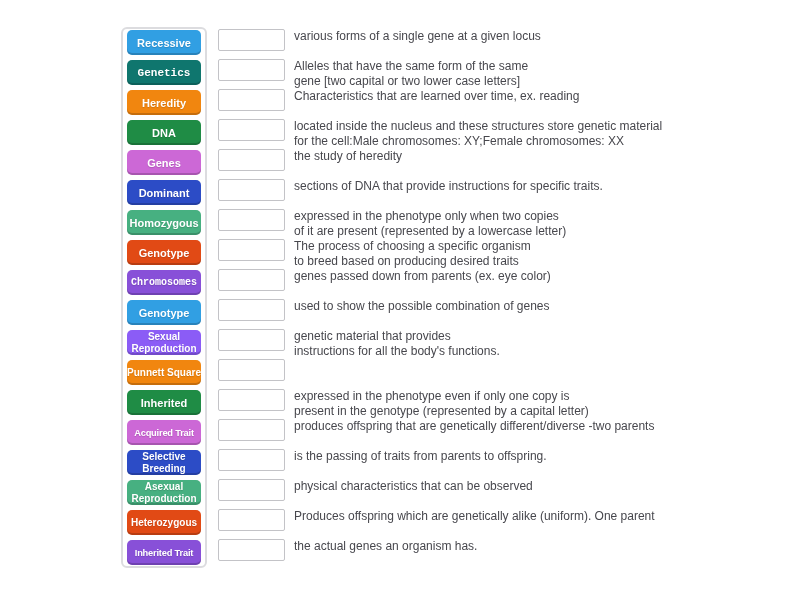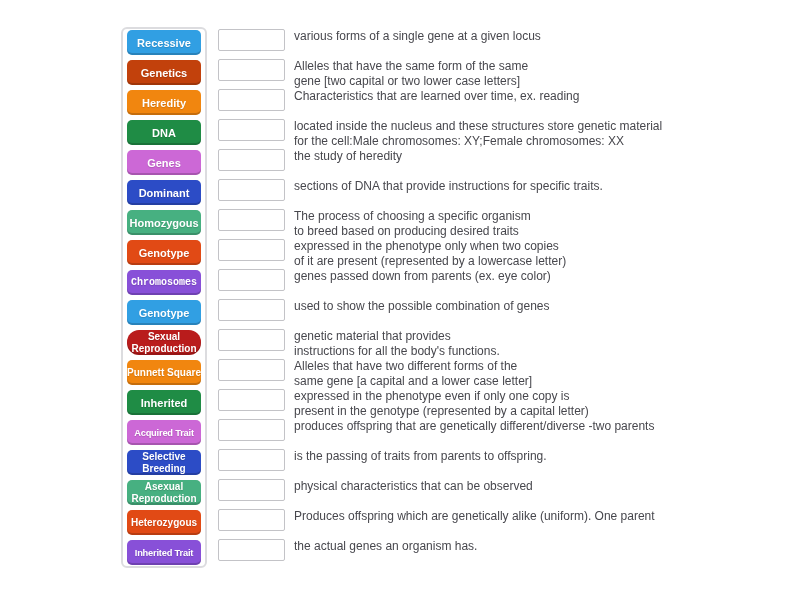--- a/index.html
+++ b/index.html
@@ -83,39 +83,39 @@
   }
 </style>
 </head>
 <body>
 
 <div class="stage">
 
   <div class="terms-panel" id="terms">
     <div class="term-btn" style="background-color: rgb(49, 159, 227);">Recessive</div>
 
-    <div class="term-btn" style="background-color: #c2410c;">Genetics</div>
+    <div class="term-btn" style="background-color: #0f766e; font-family: Liberation Mono, monospace;">Genetics</div>
 
     <div class="term-btn" style="background-color: rgb(241, 134, 15);">Heredity</div>
 
     <div class="term-btn" style="background-color: rgb(31, 140, 69);">DNA</div>
 
     <div class="term-btn" style="background-color: rgb(204, 104, 214);">Genes</div>
 
     <div class="term-btn" style="background-color: rgb(44, 76, 198);">Dominant</div>
 
     <div class="term-btn" style="background-color: rgb(71, 176, 129);">Homozygous</div>
 
     <div class="term-btn" style="background-color: rgb(225, 74, 21);">Genotype</div>
 
     <div class="term-btn fs-s" style="background-color: rgb(136, 80, 216); font-family: Liberation Mono, monospace;">Chromosomes</div>
 
     <div class="term-btn" style="background-color: rgb(49, 159, 227);">Genotype</div>
 
-    <div class="term-btn wrap" style="background-color: #b91c1c; border-radius: 12px;">Sexual Reproduction</div>
+    <div class="term-btn wrap" style="background-color: #8b5cf6;">Sexual Reproduction</div>
 
     <div class="term-btn wrap" style="background-color: rgb(241, 134, 15);">Punnett Square</div>
 
     <div class="term-btn" style="background-color: rgb(31, 140, 69);">Inherited</div>
 
     <div class="term-btn fs-xs" style="background-color: rgb(204, 104, 214);">Acquired Trait</div>
 
     <div class="term-btn wrap" style="background-color: rgb(44, 76, 198);">Selective Breeding</div>
 
     <div class="term-btn wrap" style="background-color: rgb(71, 176, 129);">Asexual Reproduction</div>
@@ -153,50 +153,48 @@
       <div class="definition">the study of heredity</div>
     </div>
 
     <div class="match-row">
       <div class="drop-zone"></div>
       <div class="definition">sections of DNA that provide instructions for specific traits.</div>
     </div>
 
     <div class="match-row">
       <div class="drop-zone"></div>
+      <div class="definition">expressed in the phenotype only when two copies
+of it are present (represented by a lowercase letter)</div>
+    </div>
+
+    <div class="match-row">
+      <div class="drop-zone"></div>
       <div class="definition">The process of choosing a specific organism
 to breed based on producing desired traits</div>
     </div>
 
     <div class="match-row">
       <div class="drop-zone"></div>
-      <div class="definition">expressed in the phenotype only when two copies
-of it are present (represented by a lowercase letter)</div>
-    </div>
-
-    <div class="match-row">
-      <div class="drop-zone"></div>
       <div class="definition">genes passed down from parents (ex. eye color)</div>
     </div>
 
     <div class="match-row">
       <div class="drop-zone"></div>
       <div class="definition">used to show the possible combination of genes</div>
     </div>
 
     <div class="match-row">
       <div class="drop-zone"></div>
       <div class="definition">genetic material that provides
 instructions for all the body's functions.</div>
     </div>
 
     <div class="match-row">
       <div class="drop-zone"></div>
-      <div class="definition">Alleles that have two different forms of the
-same gene [a capital and a lower case letter]</div>
     </div>
 
     <div class="match-row">
       <div class="drop-zone"></div>
       <div class="definition">expressed in the phenotype even if only one copy is
 present in the genotype (represented by a capital letter)</div>
     </div>
 
     <div class="match-row">
       <div class="drop-zone"></div>

